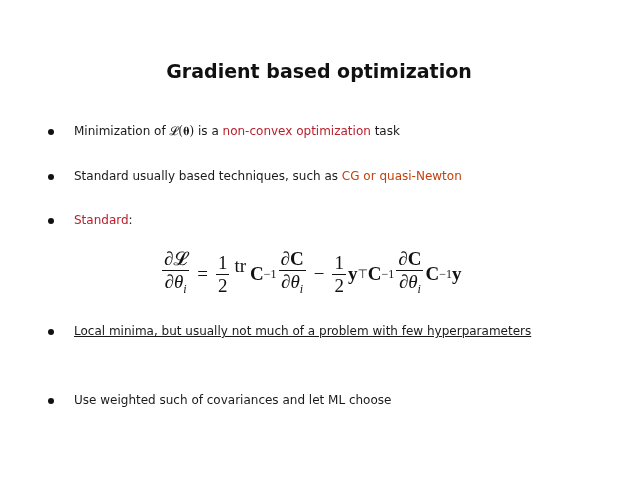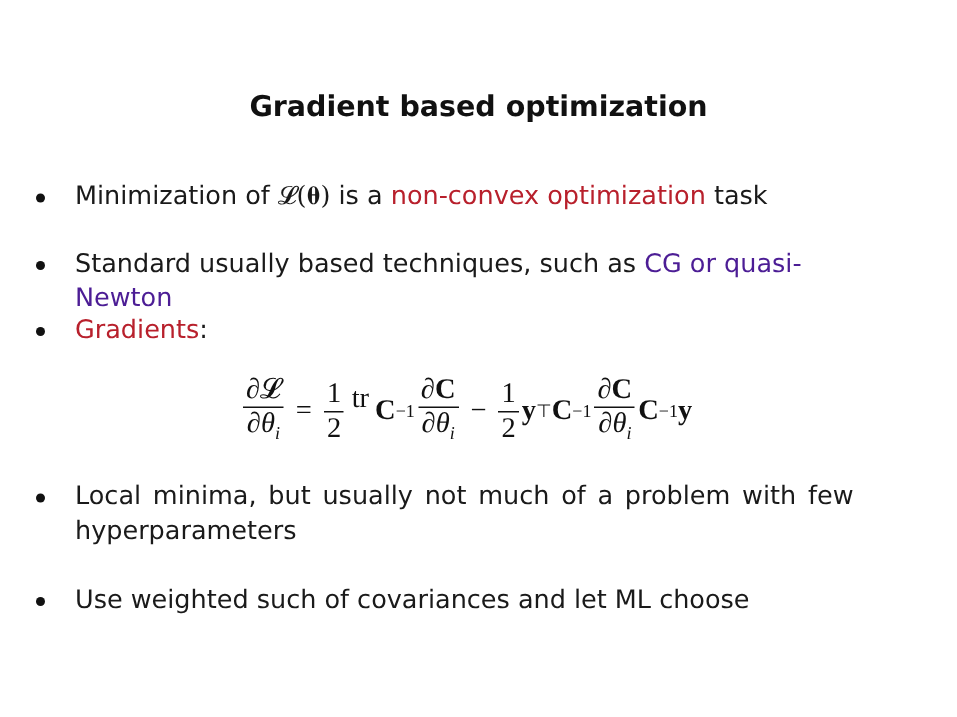--- a/index.html
+++ b/index.html
@@ -1,26 +1,26 @@
 <!DOCTYPE html>
 <html><head>
 <meta charset="utf-8">
 <style>
   html, body { margin: 0; padding: 0; background: #ffffff; }
   body { width: 638px; height: 478px; position: relative; overflow: hidden;
          font-family: "DejaVu Sans", sans-serif; color: #1a1a1a; }
   .title { position: absolute; top: 60px; left: 0; width: 638px; text-align: center;
            font-weight: bold; font-size: 19px; color: #111; }
-  .item { position: absolute; left: 24px; width: 545px; font-size: 17px; line-height: 23px; }
+  .item { position: absolute; left: 48px; width: 545px; font-size: 12px; line-height: 23px; }
   .bullet { position: absolute; left: 0; top: 9px; width: 6px; height: 6px; border-radius: 50%; background: #111; }
   .text { margin-left: 26px; display: block; }
   .red { color: #b8202c; }
-  .blue { color: #4c1d95; }
+  .blue { color: #c2410c; }
   .math { font-family: "DejaVu Serif", serif; }
-  .justify { text-align: justify; text-align-last: left; }
+  .justify { text-align: justify; text-align-last: left; text-decoration: underline; }
   .eq { position: absolute; top: 244px; left: 160px; height: 60px; display: flex; align-items: center;
         font-family: "Liberation Serif", serif; font-size: 19px; color: #111; }
   .frac { display: inline-flex; flex-direction: column; align-items: center; margin: 0 2px; vertical-align: middle; }
   .frac .num { border-bottom: 1px solid #111; padding: 0 2px; line-height: 22px; }
   .frac .den { padding: 0 2px; line-height: 22px; }
   .bold { font-weight: bold; }
   sup { font-size: 12px; }
   sub { font-size: 12px; }
   .op { margin: 0 6px; }
 </style>
@@ -39,21 +39,21 @@
 <div class="item" style="top:165px;">
   <span class="bullet"></span>
   <span class="text">
     <span>Standard usually based techniques, such as </span><span class="blue">CG or quasi-Newton</span>
   </span>
 </div>
 
 <div class="item" style="top:209px;">
   <span class="bullet"></span>
   <span class="text">
-    <span class="red">Gradients</span><span>:</span>
+    <span class="red">Standard</span><span>:</span>
   </span>
 </div>
 
 <div class="eq">
   <span class="frac">
     <span class="num">∂𝓛</span>
     <span class="den"><i>∂θ</i><sub><i>i</i></sub></span>
   </span>
   <span class="op">=</span>
   <span class="frac">

